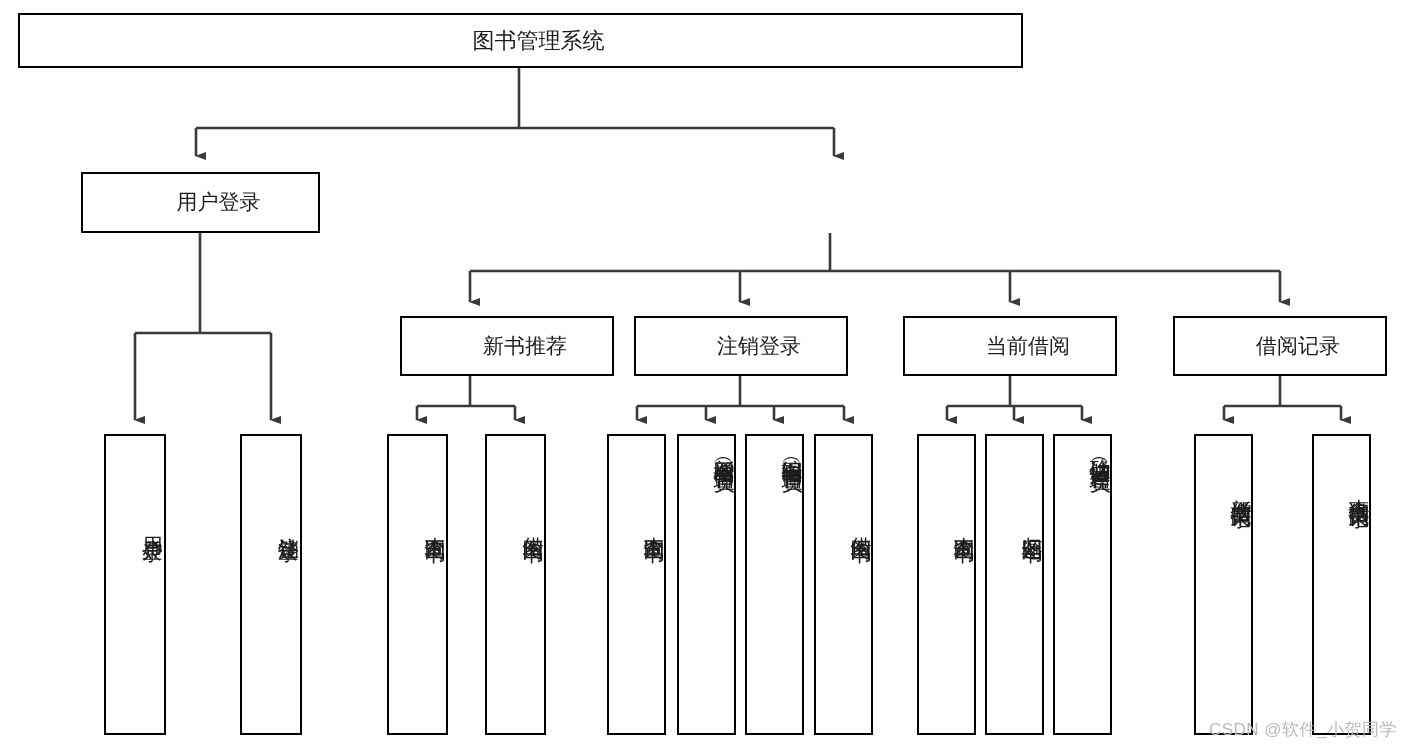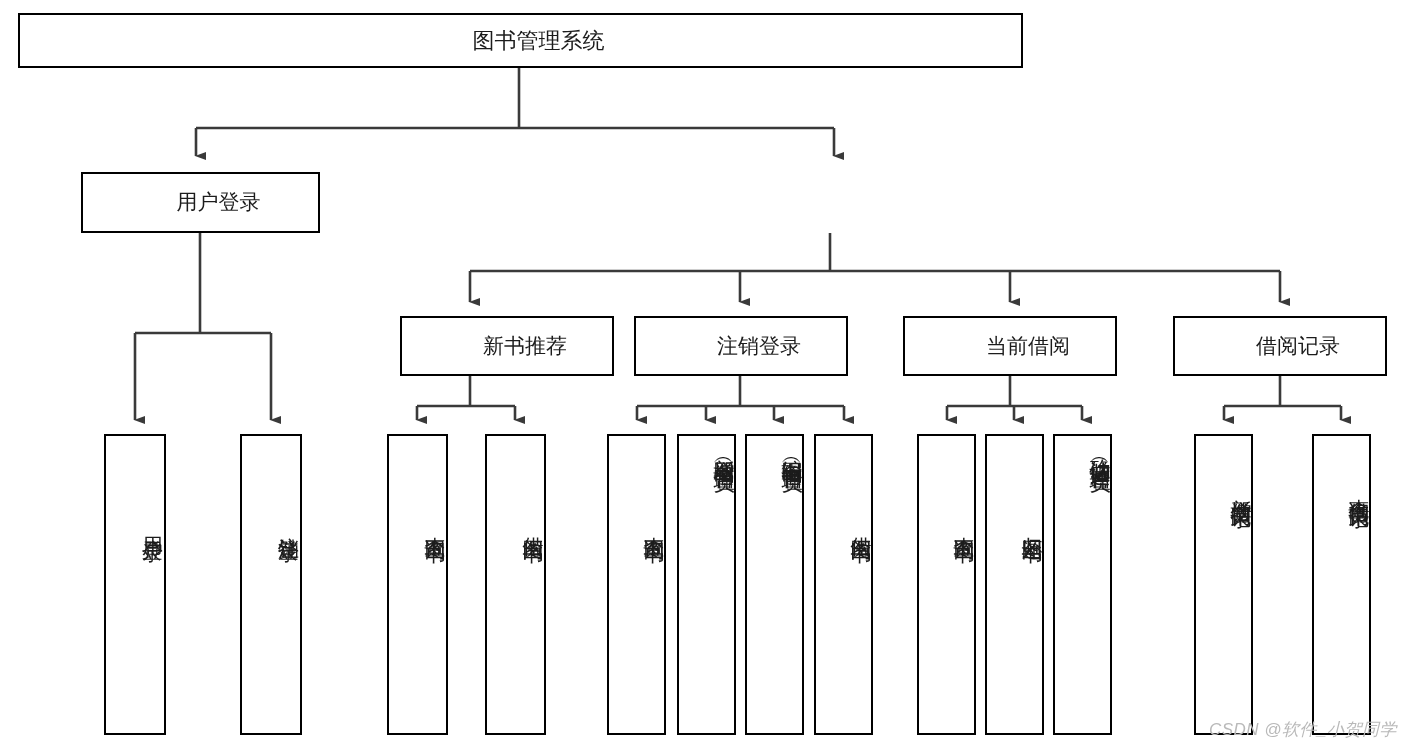--- a/index.html
+++ b/index.html
@@ -61,21 +61,20 @@
   }
   .watermark{
     position:absolute;
     right:8px;
     bottom:6px;
     font-size:17px;
     color:#b9b9b9;
     z-index:5;
     white-space:nowrap;
     letter-spacing:0.5px;
-    font-style:italic;
   }
 </style>
 </head>
 <body>
 
 <div id="canvas">
 
   <svg class="wires" viewBox="0 0 1405 747">
     <defs>
       <marker id="arrow" markerWidth="10" markerHeight="12" refX="4" refY="10" orient="auto" markerUnits="userSpaceOnUse">

